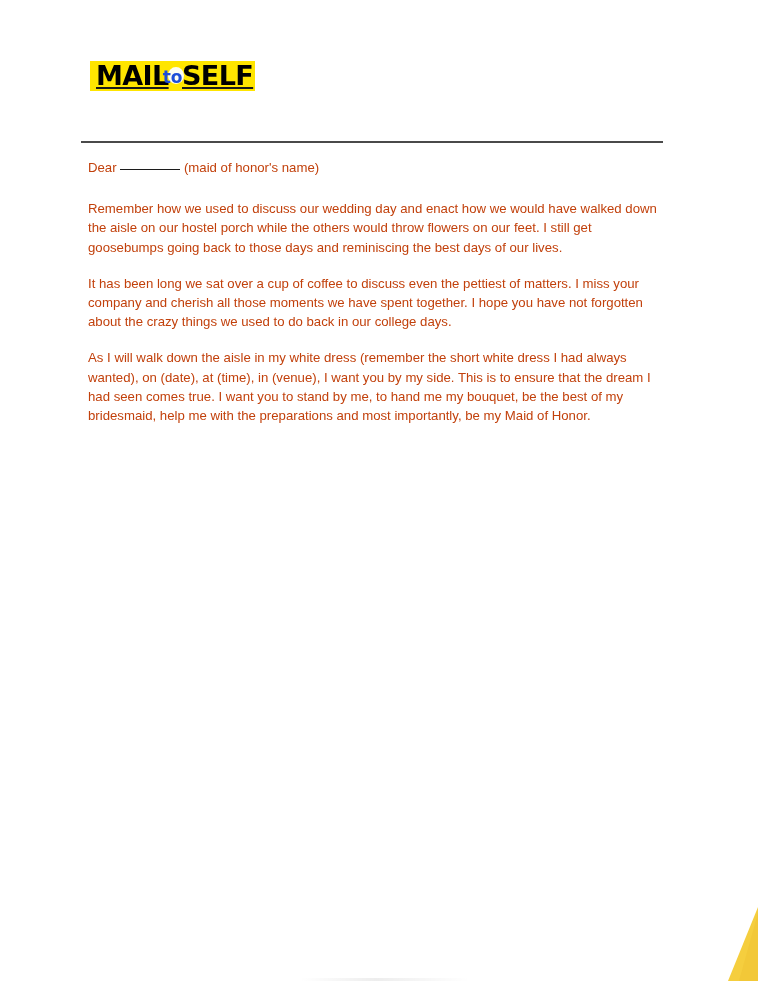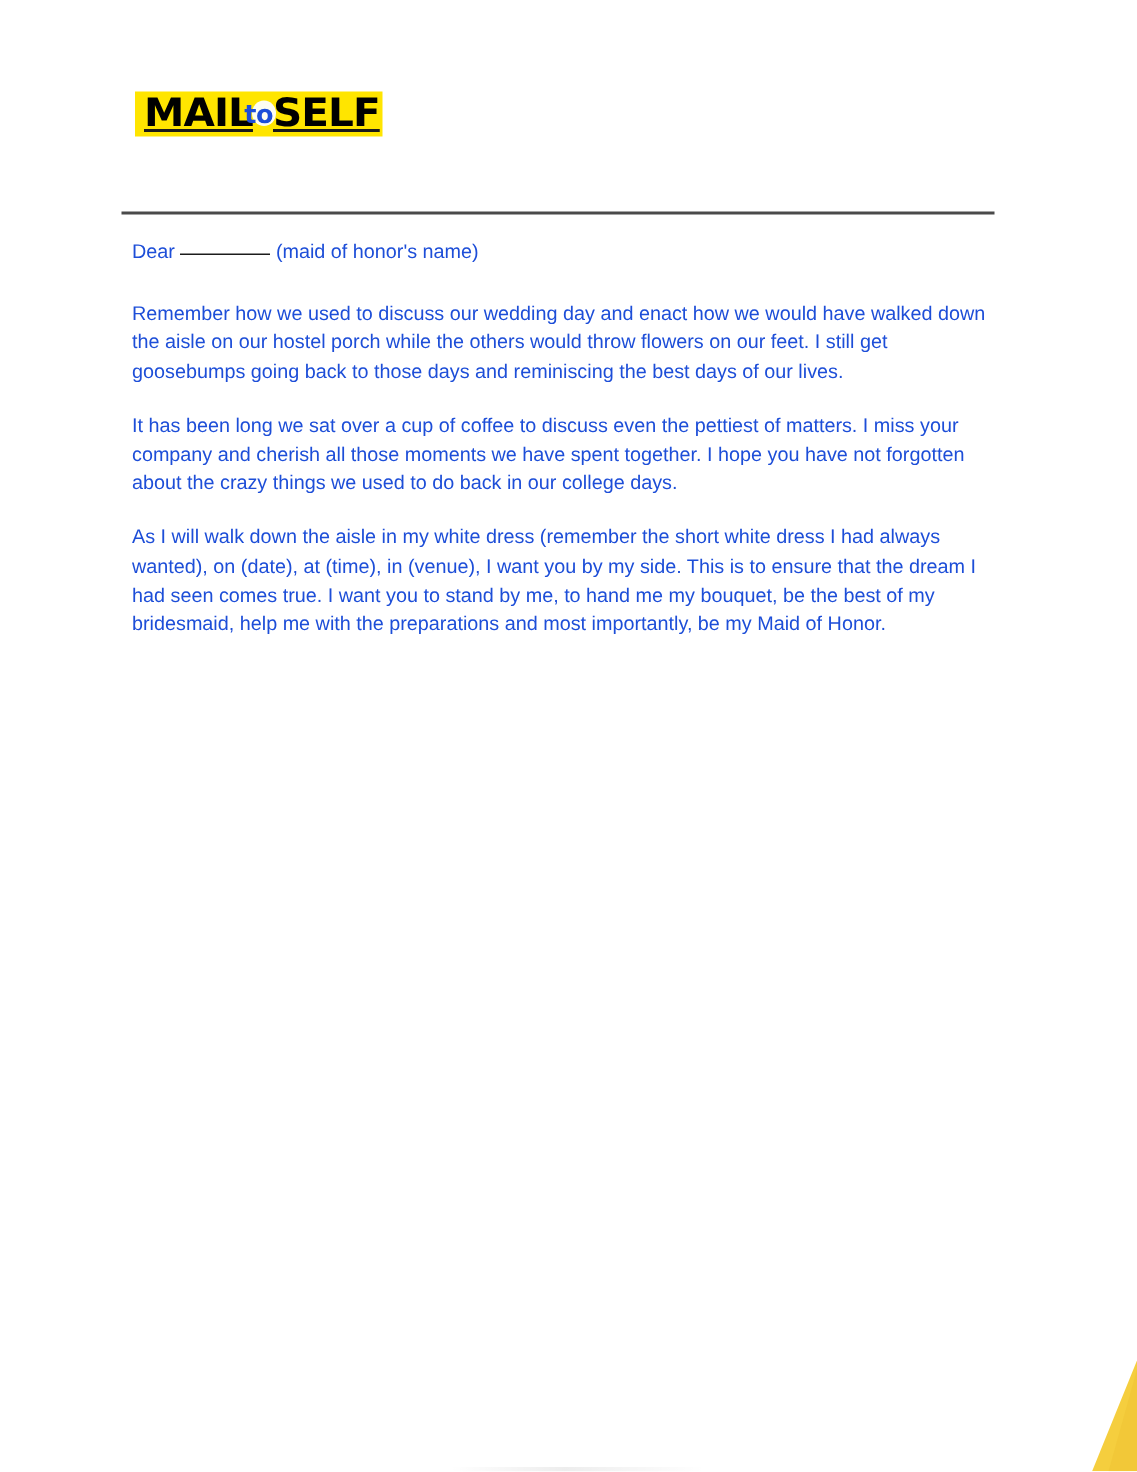--- a/index.html
+++ b/index.html
@@ -90,21 +90,21 @@
   .letter {
     position: absolute;
     left: 88px;
     top: 158px;
     width: 578px;
   }
   .letter p {
     margin: 0 0 17px 0;
     font-size: 13.2px;
     line-height: 19.2px;
-    color: #1d4ed8;
+    color: #c2410c;
     text-align: left;
   }
   .salutation {
     margin-bottom: 22px !important;
   }
   .blank-line {
     display: inline-block;
     border-bottom: 1.4px solid #1c1c1c;
     vertical-align: 2px;
   }

